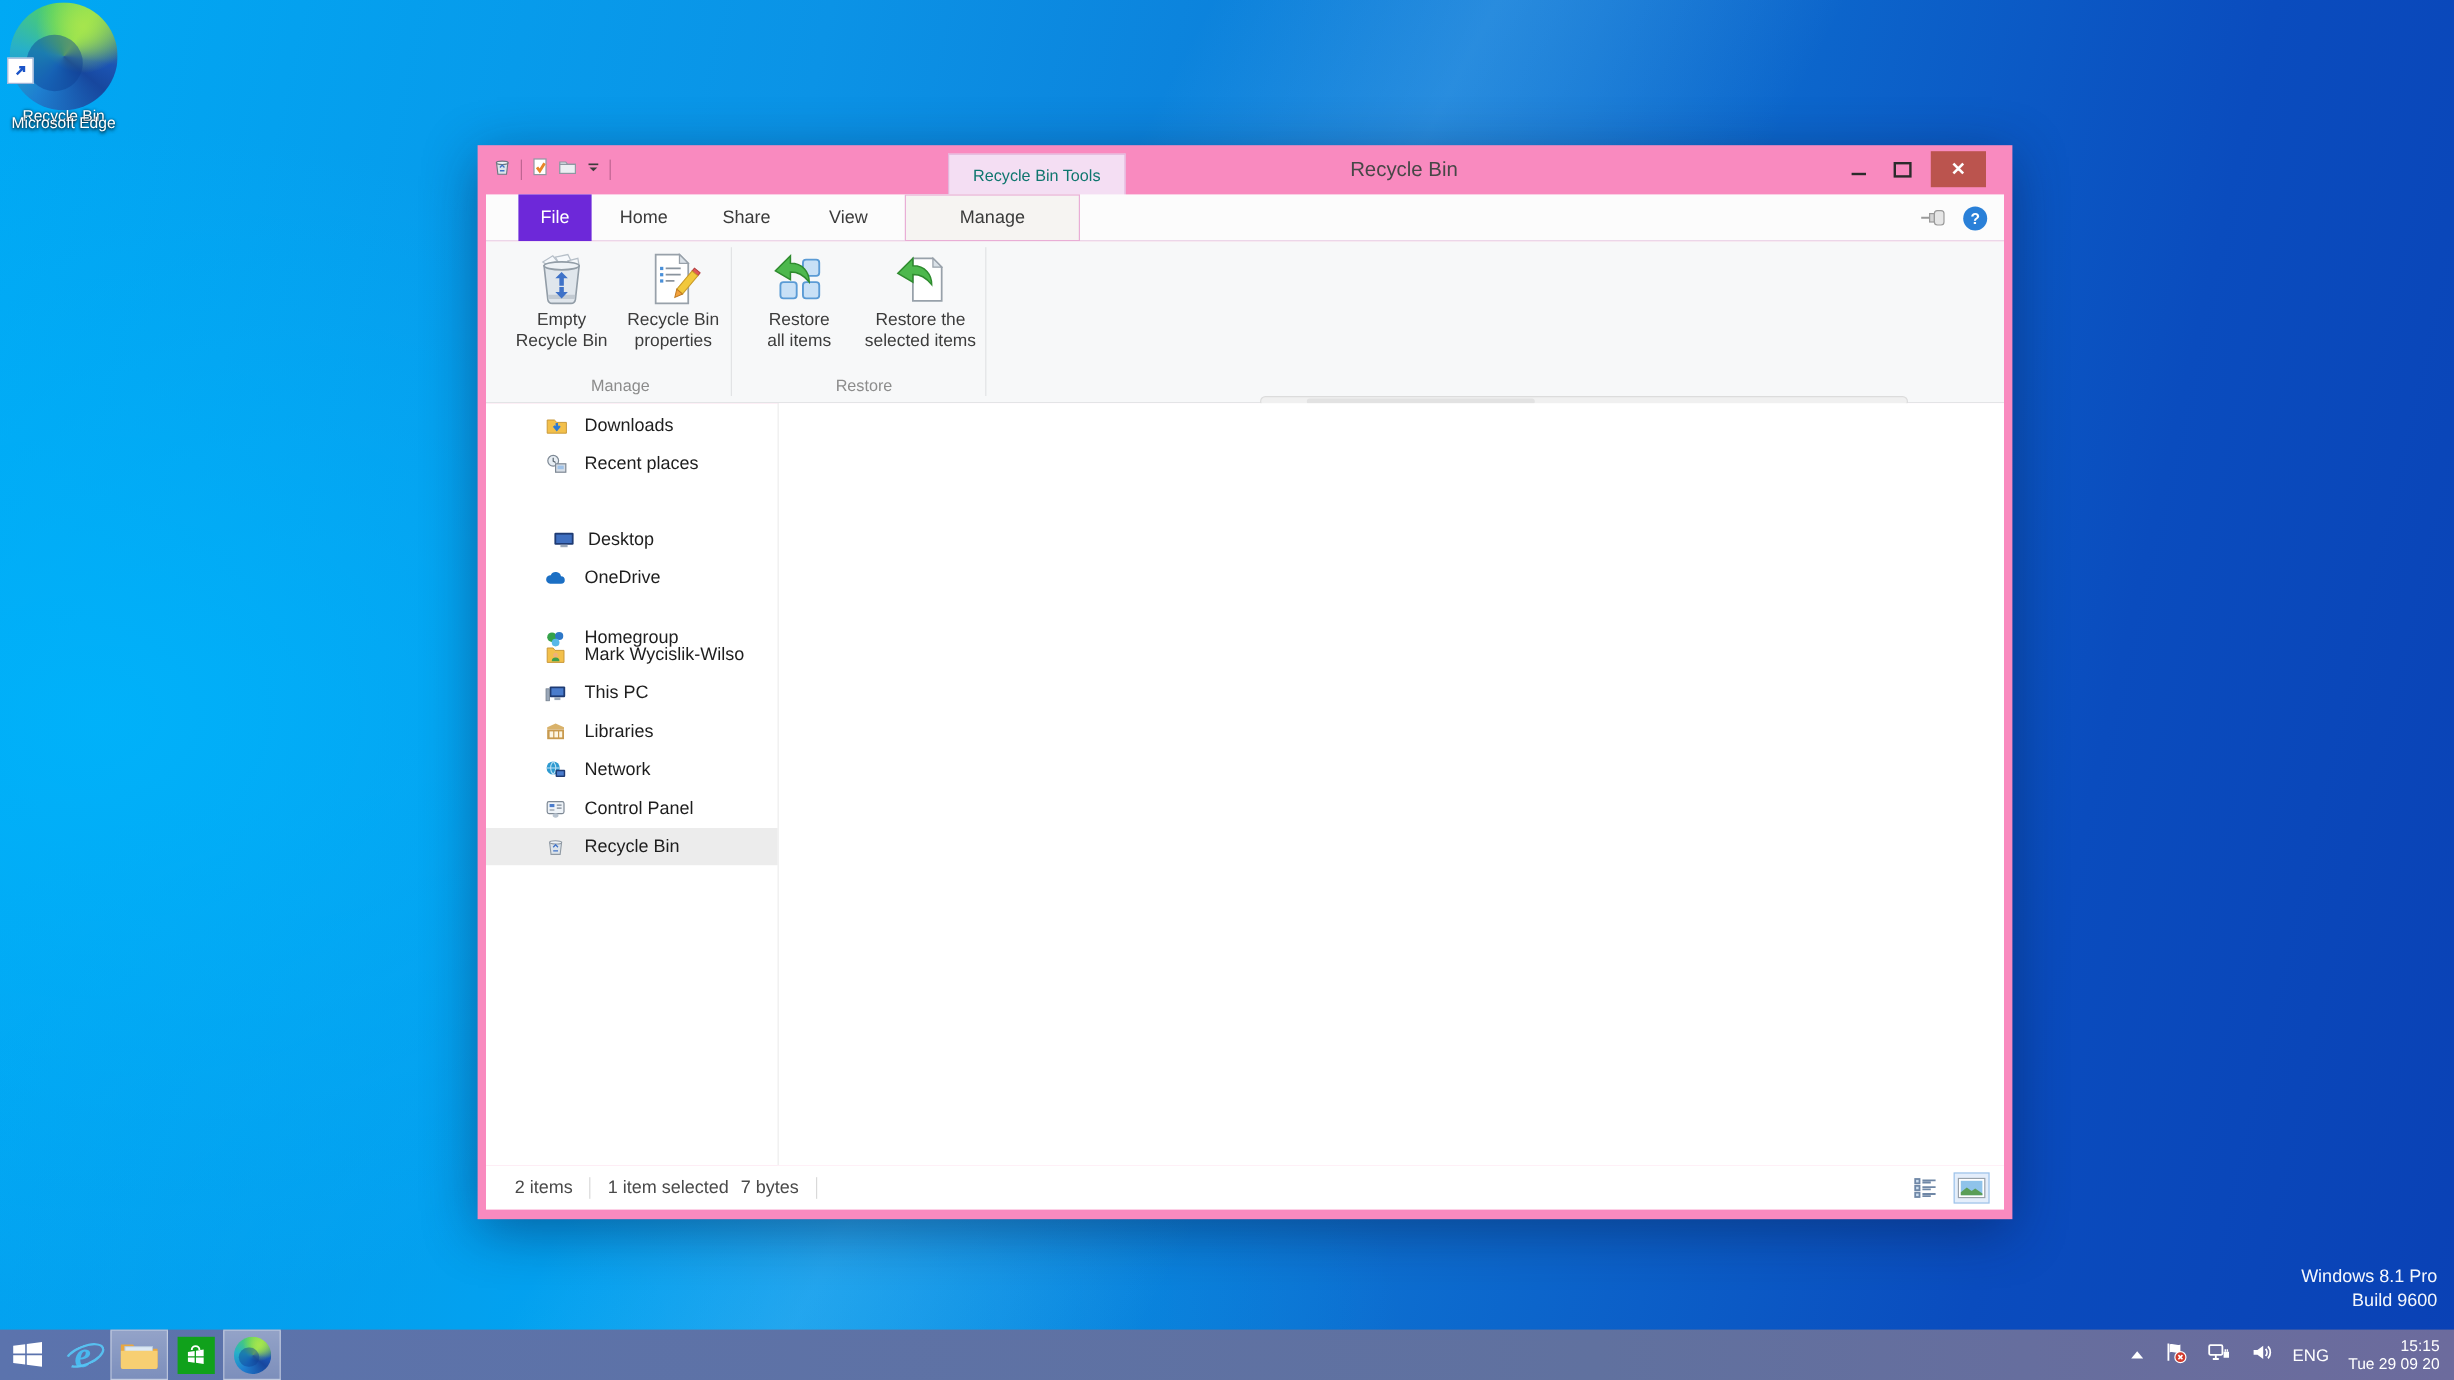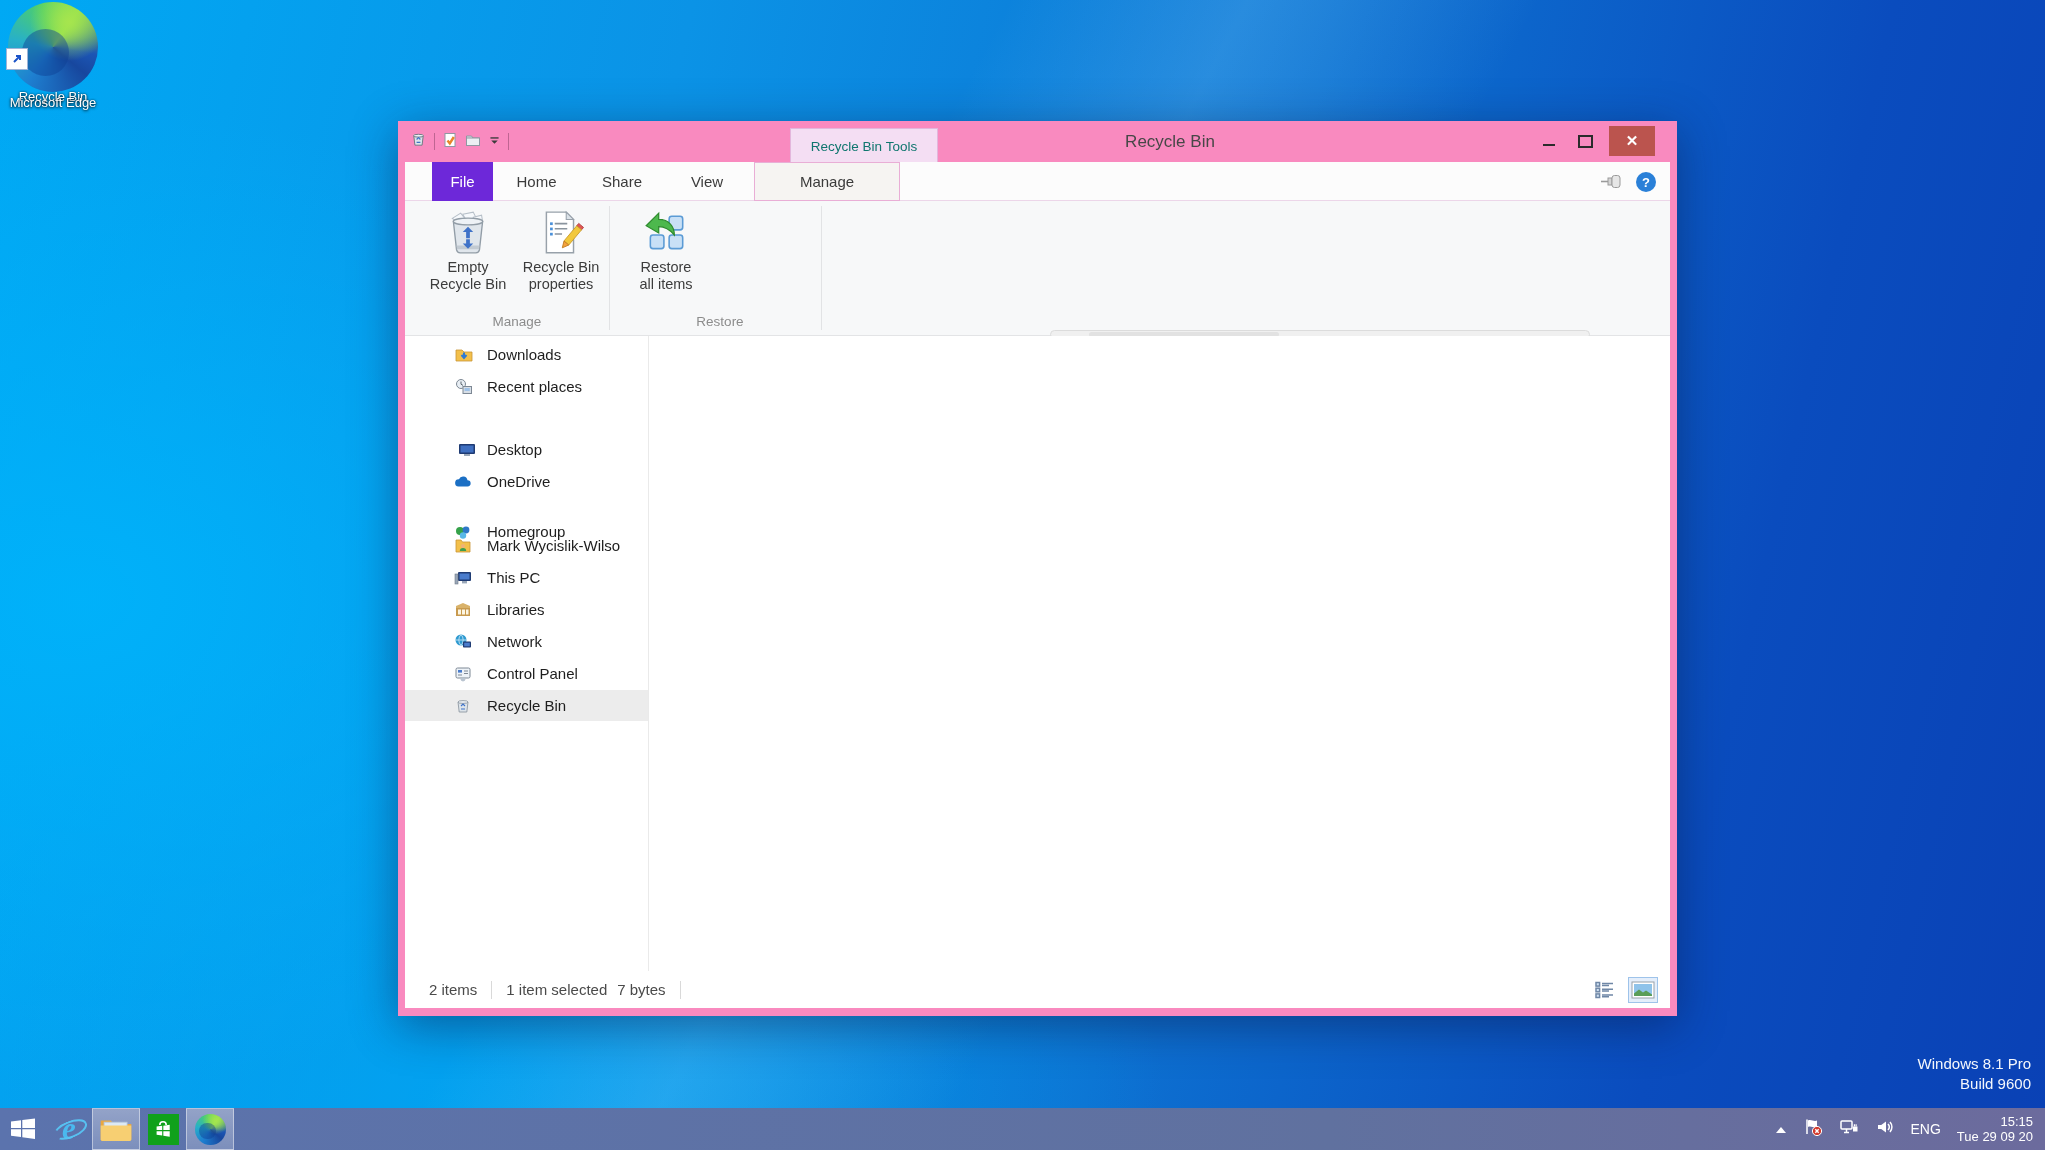--- a/index.html
+++ b/index.html
@@ -87,21 +87,21 @@
   .content{position:absolute;left:7px;top:215px;width:1265px;height:635px;background:#fff;}
   .nav-pane{position:absolute;left:0;top:0;width:243px;height:635px;overflow:hidden;}
   .pane-sep{position:absolute;left:243px;top:0;width:1px;height:635px;background:#eaeaea;}
   .artifact{position:absolute;left:645px;top:-6px;width:540px;height:9px;border-radius:5px;
     background:#f0f0f0;border:1px solid #dcdcdc;box-sizing:border-box;}
   .artifact-inner{position:absolute;left:38px;top:1px;width:190px;height:5px;border-radius:3px;background:#e2e2e2;}
   .srow{position:absolute;left:0;width:243px;height:31px;display:flex;align-items:center;
     font-size:15px;color:#1e1e1e;white-space:nowrap;overflow:hidden;cursor:default;}
   .srow .si{width:18px;height:18px;flex:0 0 18px;}
   .ind-fav{padding-left:50px;} .ind-fav .slabel{margin-left:14px;}
-  .ind-root{padding-left:53px;} .ind-root .slabel{margin-left:11px;}
+  .ind-root{padding-left:32px;margin-left:24px;} .ind-root .slabel{margin-left:11px;}
   .ind-child{padding-left:49px;} .ind-child .slabel{margin-left:15px;}
   .srow-selected{background:#ececec;}
   
   .statusbar{position:absolute;left:7px;top:850px;width:1265px;height:37px;background:#fff;
     display:flex;align-items:center;padding-left:24px;box-sizing:border-box;font-size:15px;color:#4a4a4a;}
   .sb-div{width:1px;height:18px;background:#d9d9d9;margin:0 14px;}
   .sb-right{position:absolute;right:12px;top:0;height:37px;display:flex;align-items:center;gap:8px;}
   .sb-view{width:30px;height:26px;display:flex;align-items:center;justify-content:center;}
   .sb-view-active{background:#e4eefb;border:1px solid #9ec3ea;box-sizing:border-box;}
   
@@ -291,20 +291,31 @@
               <rect x="7" y="25" width="13" height="13" rx="2.5"></rect>
               <rect x="25" y="25" width="13" height="13" rx="2.5"></rect>
             </g>
           <path d="M3,16 L15,4 L15,10 C25,10 30,17 30,25 C25,19 21,17 15,17 L15,23 Z" fill="#4db84d" stroke="#2e8b2e" stroke-width="1.2"></path>
         </svg>
       </div>
       <div>Restore</div>
       <div>all items</div>
     </div>
 
+    <div class="rbtn rbtn-4">
+      <div class="ric">
+        <svg width="46" height="48" viewBox="0 0 44 46">
+          <path d="M16,6 h16 l7,7 v27 h-23 Z" fill="#fff" stroke="#98a1aa" stroke-width="1.4"></path>
+          <path d="M32,6 l7,7 h-7 Z" fill="#dbe2e8" stroke="#98a1aa"></path>
+          <path d="M4,18 L16,6 L16,12 C26,12 31,19 31,27 C26,21 22,19 16,19 L16,25 Z" fill="#4db84d" stroke="#2e8b2e" stroke-width="1.2"></path>
+        </svg>
+      </div>
+      <div>Restore the</div>
+      <div>selected items</div>
+    </div>
 
     <div class="rgroup-sep rsep-2"></div>
 
     <div class="rgroup-label rgl-manage">Manage</div>
     <div class="rgroup-label rgl-restore">Restore</div>
   </div>
 
   <div class="content">
     <div class="artifact">
         <div class="artifact-inner"></div>

